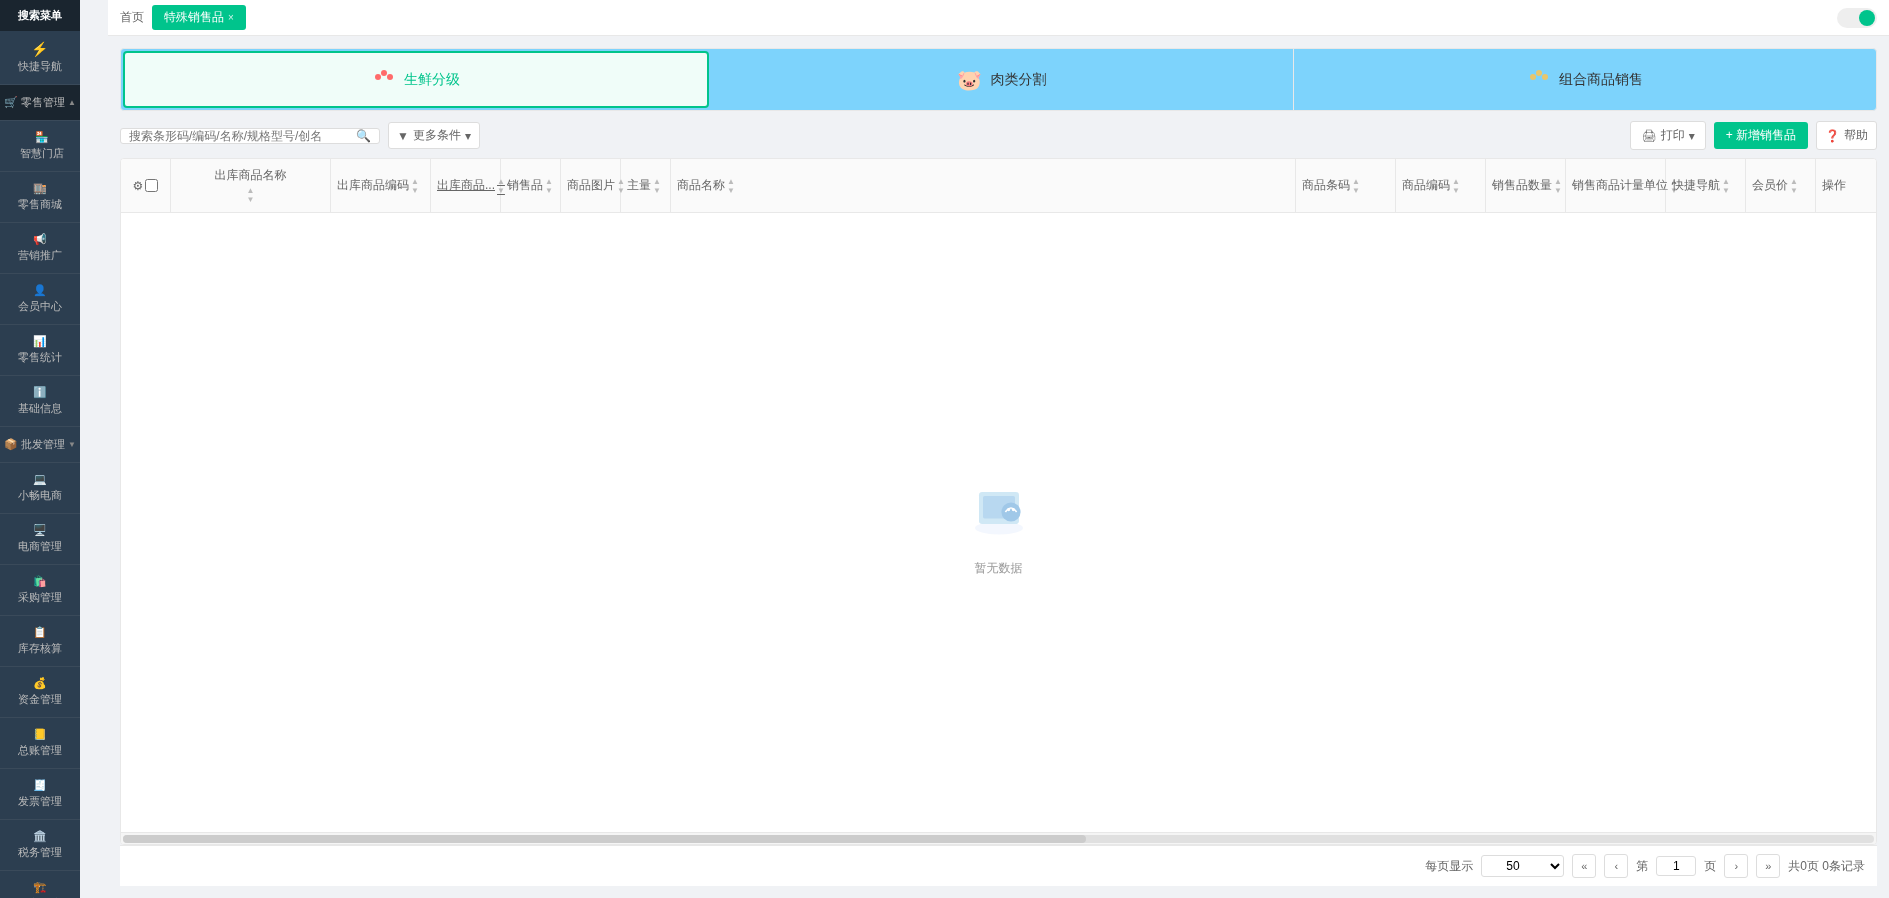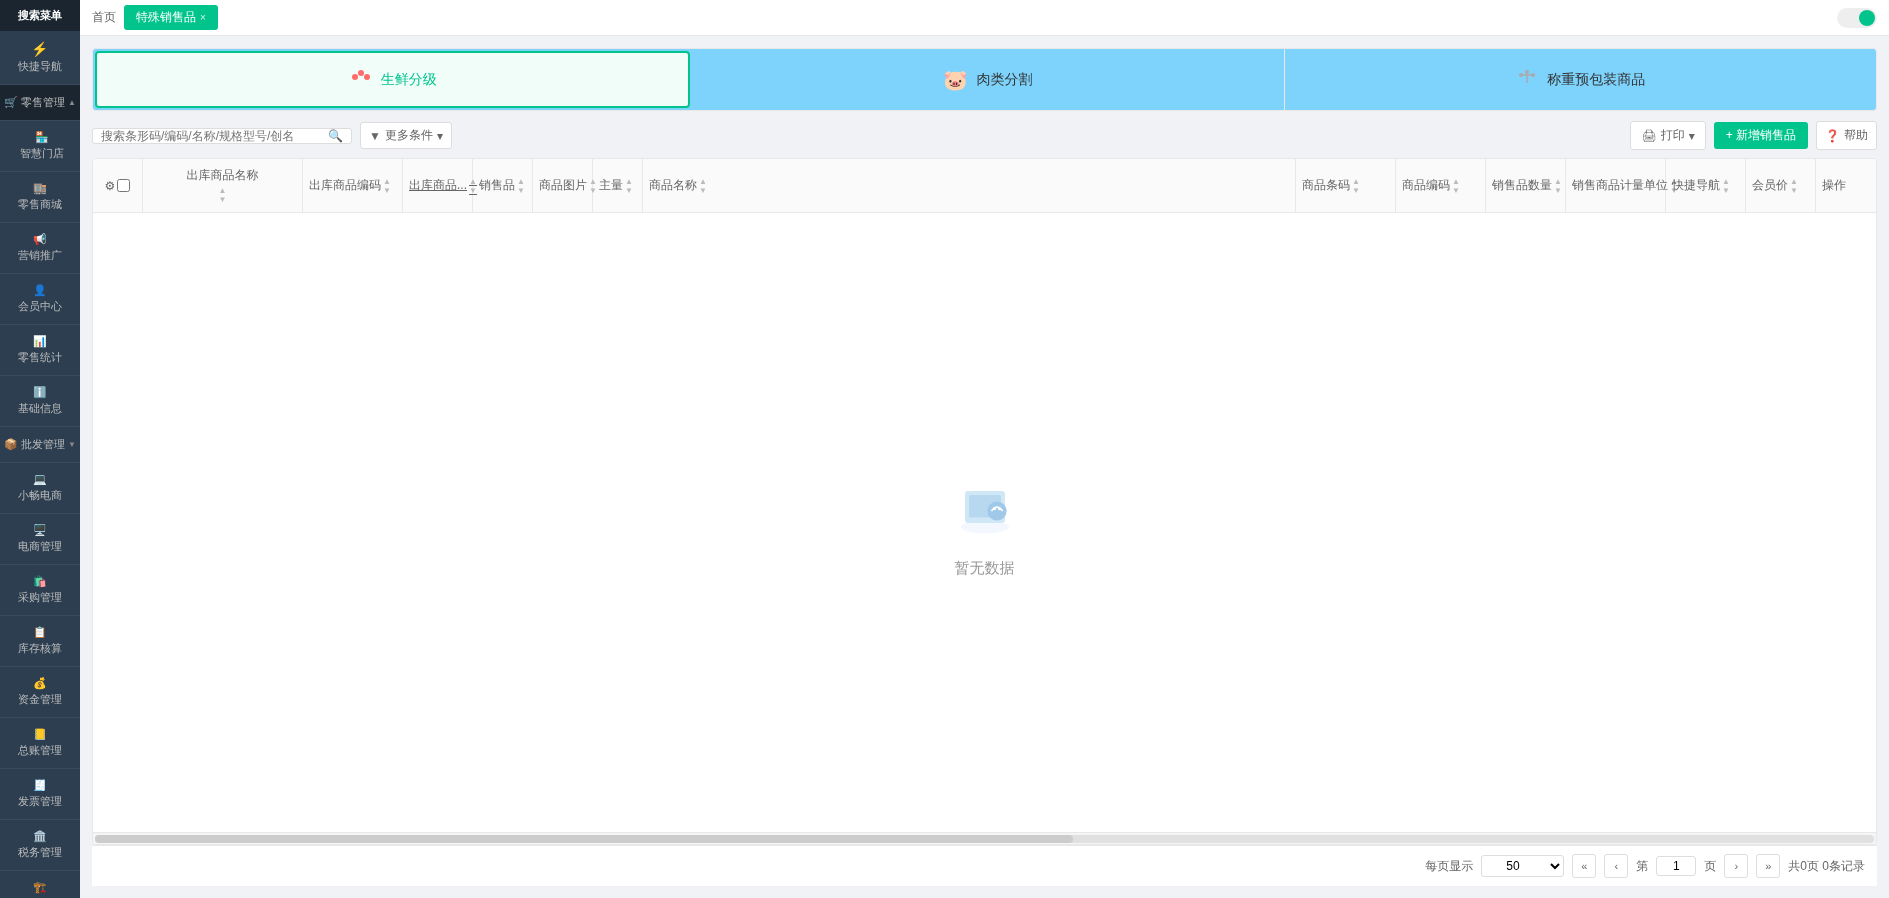--- a/index.html
+++ b/index.html
@@ -55,20 +55,21 @@
     }
     .sidebar-section.active-section { background: #1a252f; }
     .arrow-down { font-size: 8px; color: #888; }
 
     
     .main {
       flex: 1;
       display: flex;
       flex-direction: column;
       overflow: hidden;
+      margin-left: 28px;
     }
 
     
     .topbar {
       background: #fff;
       border-bottom: 1px solid #e8e8e8;
       padding: 0 12px;
       height: 36px;
       display: flex;
       align-items: center;
@@ -257,21 +258,21 @@
     .th-op { width: 60px; }
 
     
     .empty-state {
       flex: 1;
       display: flex;
       flex-direction: column;
       align-items: center;
       justify-content: center;
       color: #999;
-      font-size: 15px;
+      font-size: 12px;
       gap: 12px;
     }
     .empty-icon {
       width: 80px;
       height: 80px;
     }
 
     
     .scrollbar-area {
       height: 12px;
@@ -452,28 +453,26 @@
         </span>
         <span>生鲜分级</span>
       </div>
       <div class="cat-tab">
         <span class="cat-icon">🐷</span>
         <span>肉类分割</span>
       </div>
       <div class="cat-tab">
         <span class="cat-icon">
           <svg width="24" height="24" viewBox="0 0 24 24" fill="none">
-            <circle cx="6" cy="10" r="2" fill="#aaa"></circle>
-            <circle cx="12" cy="7" r="2" fill="#aaa"></circle>
-            <circle cx="18" cy="10" r="2" fill="#aaa"></circle>
-            <line x1="6" y1="10" x2="18" y2="10" stroke="#aaa" stroke-width="1.5"></line>
-            <line x1="12" y1="10" x2="12" y2="18" stroke="#aaa" stroke-width="1.5"></line>
+            <circle cx="6" cy="12" r="3" fill="#e8c66d"></circle>
+            <circle cx="12" cy="8" r="3" fill="#e8c66d"></circle>
+            <circle cx="18" cy="12" r="3" fill="#e8c66d"></circle>
           </svg>
         </span>
-        <span>称重预包装商品</span>
+        <span>组合商品销售</span>
       </div>
     </div>
 
     <div class="toolbar">
       <div class="toolbar-left">
         <div class="search-box">
           <input type="text" placeholder="搜索条形码/编码/名称/规格型号/创名" style="">
           <span class="search-icon">🔍</span>
         </div>
         <div class="filter-btn">

